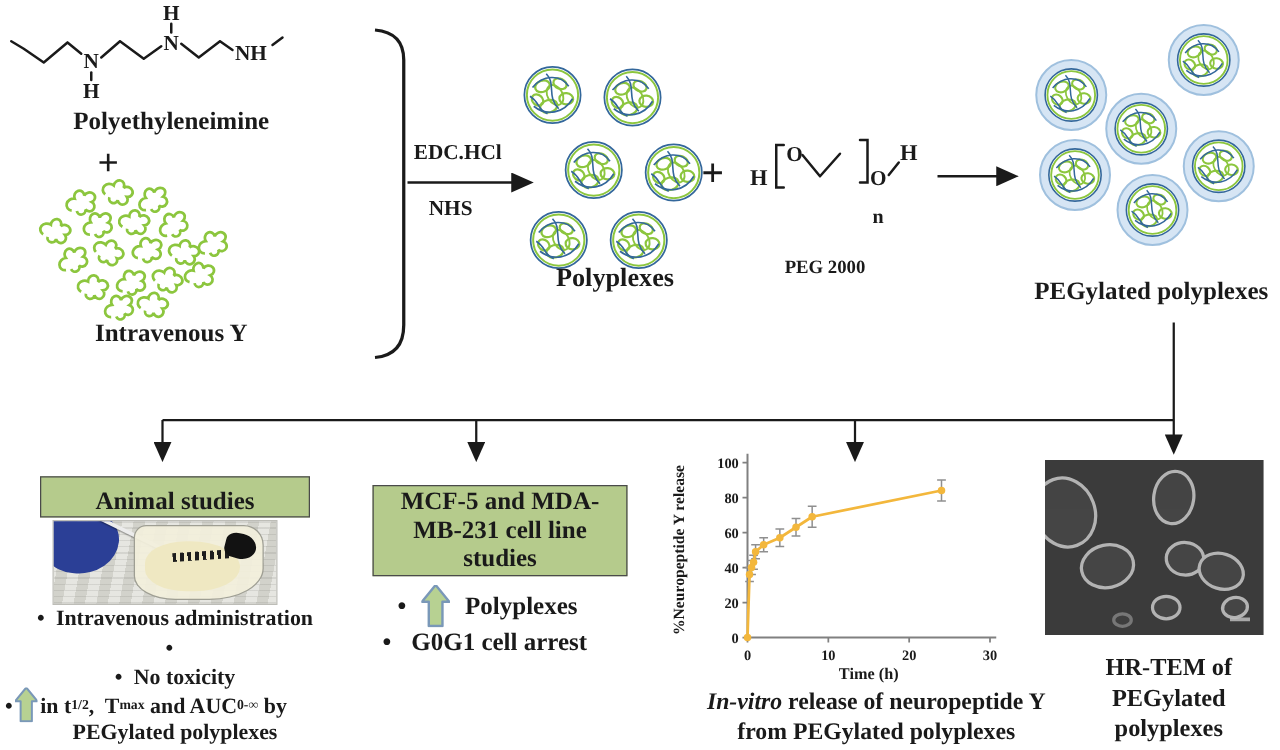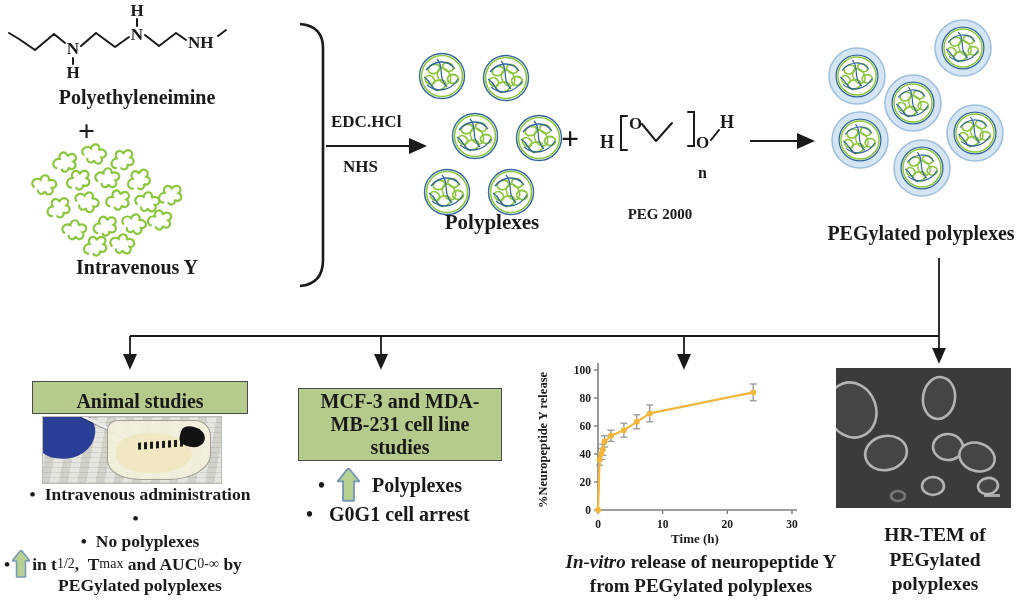--- a/index.html
+++ b/index.html
@@ -16,21 +16,21 @@
   .ctr{text-align:center;}
   svg text{font-family:"Liberation Serif","DejaVu Serif",serif;font-weight:bold;fill:var(--ink);}
   .bond{stroke:var(--ink);stroke-width:2;fill:none;stroke-linecap:round;}
   .st-green{stroke:var(--npy-green);fill:none;}
   .st-blue{stroke:var(--strand-blue);fill:none;}
   .greenbox{background:var(--box-green);border:1.5px solid var(--box-border);
     display:flex;align-items:center;justify-content:center;font-weight:bold;}
   .bullet-row{display:flex;align-items:center;font-weight:bold;}
   .bullet-row .dot{margin-right:9px;}
   .pre{white-space:pre;}
-  sub{font-size:14px;font-weight:normal;}
+  sub{font-size:11px;font-weight:bold;}
   
   .photo{background:
       repeating-linear-gradient(0deg, rgba(100,100,95,.14) 0 1px, transparent 1px 5px),
       repeating-linear-gradient(100deg,#e6e6e1 0 9px,#d2d2cb 9px 18px);
     overflow:hidden;border:1px solid #bdbdb7;}
   .glove{position:absolute;left:-8px;top:-10px;width:60px;height:52px;background:#2b3f96;
     border-radius:0 45% 55% 40%;transform:rotate(6deg);}
   .syr{position:absolute;left:18px;top:6px;width:78px;height:3px;background:#eceached;
     background:#ececec;transform:rotate(26deg);box-shadow:0 1px 1px rgba(0,0,0,.35);}
   .tub{position:absolute;left:64px;top:3px;width:102px;height:58px;border-radius:10px 16px 42% 32%;
@@ -185,39 +185,39 @@
   </div>
   <div class="abs bullet-row" style="left:0;top:484px;width:280px;justify-content:center;font-size:17.5px;">
     <span class="dot">•</span>
     <span>Intravenous administration</span>
   </div>
   <div class="abs bullet-row" style="left:0;top:508px;width:280px;justify-content:center;font-size:17.5px;">
     <span class="dot">•</span>
   </div>
   <div class="abs bullet-row" style="left:0;top:531px;width:280px;justify-content:center;font-size:17.5px;">
     <span class="dot">•</span>
-    <span>No polyplexes</span>
+    <span>No toxicity</span>
   </div>
   <div class="abs bullet-row" style="left:4px;top:550px;width:276px;font-size:17.5px;">
     <span class="dot" style="margin-right:2px;">•</span>
     <svg width="18" height="28" viewBox="0 0 18 28" style="margin-right:2px;">
         <use href="#upArrow"></use>
       </svg>
     <span class="pre">in t</span>
       <sub>1/2</sub>
       <span class="pre">,  T</span>
       <sub>max</sub>
       <span class="pre"> and AUC</span>
       <sub>0-∞</sub>
       <span class="pre"> by</span>
   </div>
   <div class="abs lbl ctr" style="left:0;top:575px;width:280px;font-size:17.5px;">PEGylated polyplexes</div>
 
   <div class="abs greenbox" style="left:298px;top:388px;width:202px;height:71px;font-size:20px;flex-direction:column;line-height:23px;">
-    <span>MCF-3 and MDA-</span>
+    <span>MCF-5 and MDA-</span>
     <span>MB-231 cell line</span>
     <span>studies</span>
   </div>
   <div class="abs bullet-row" style="left:300px;top:466px;width:200px;height:38px;font-size:20px;padding-left:18px;">
     <span class="dot" style="margin-right:12px;">•</span>
     <svg width="23" height="34" viewBox="0 0 18 28" style="margin-right:12px;">
         <use href="#upArrow"></use>
       </svg>
     <span>Polyplexes</span>
   </div>

